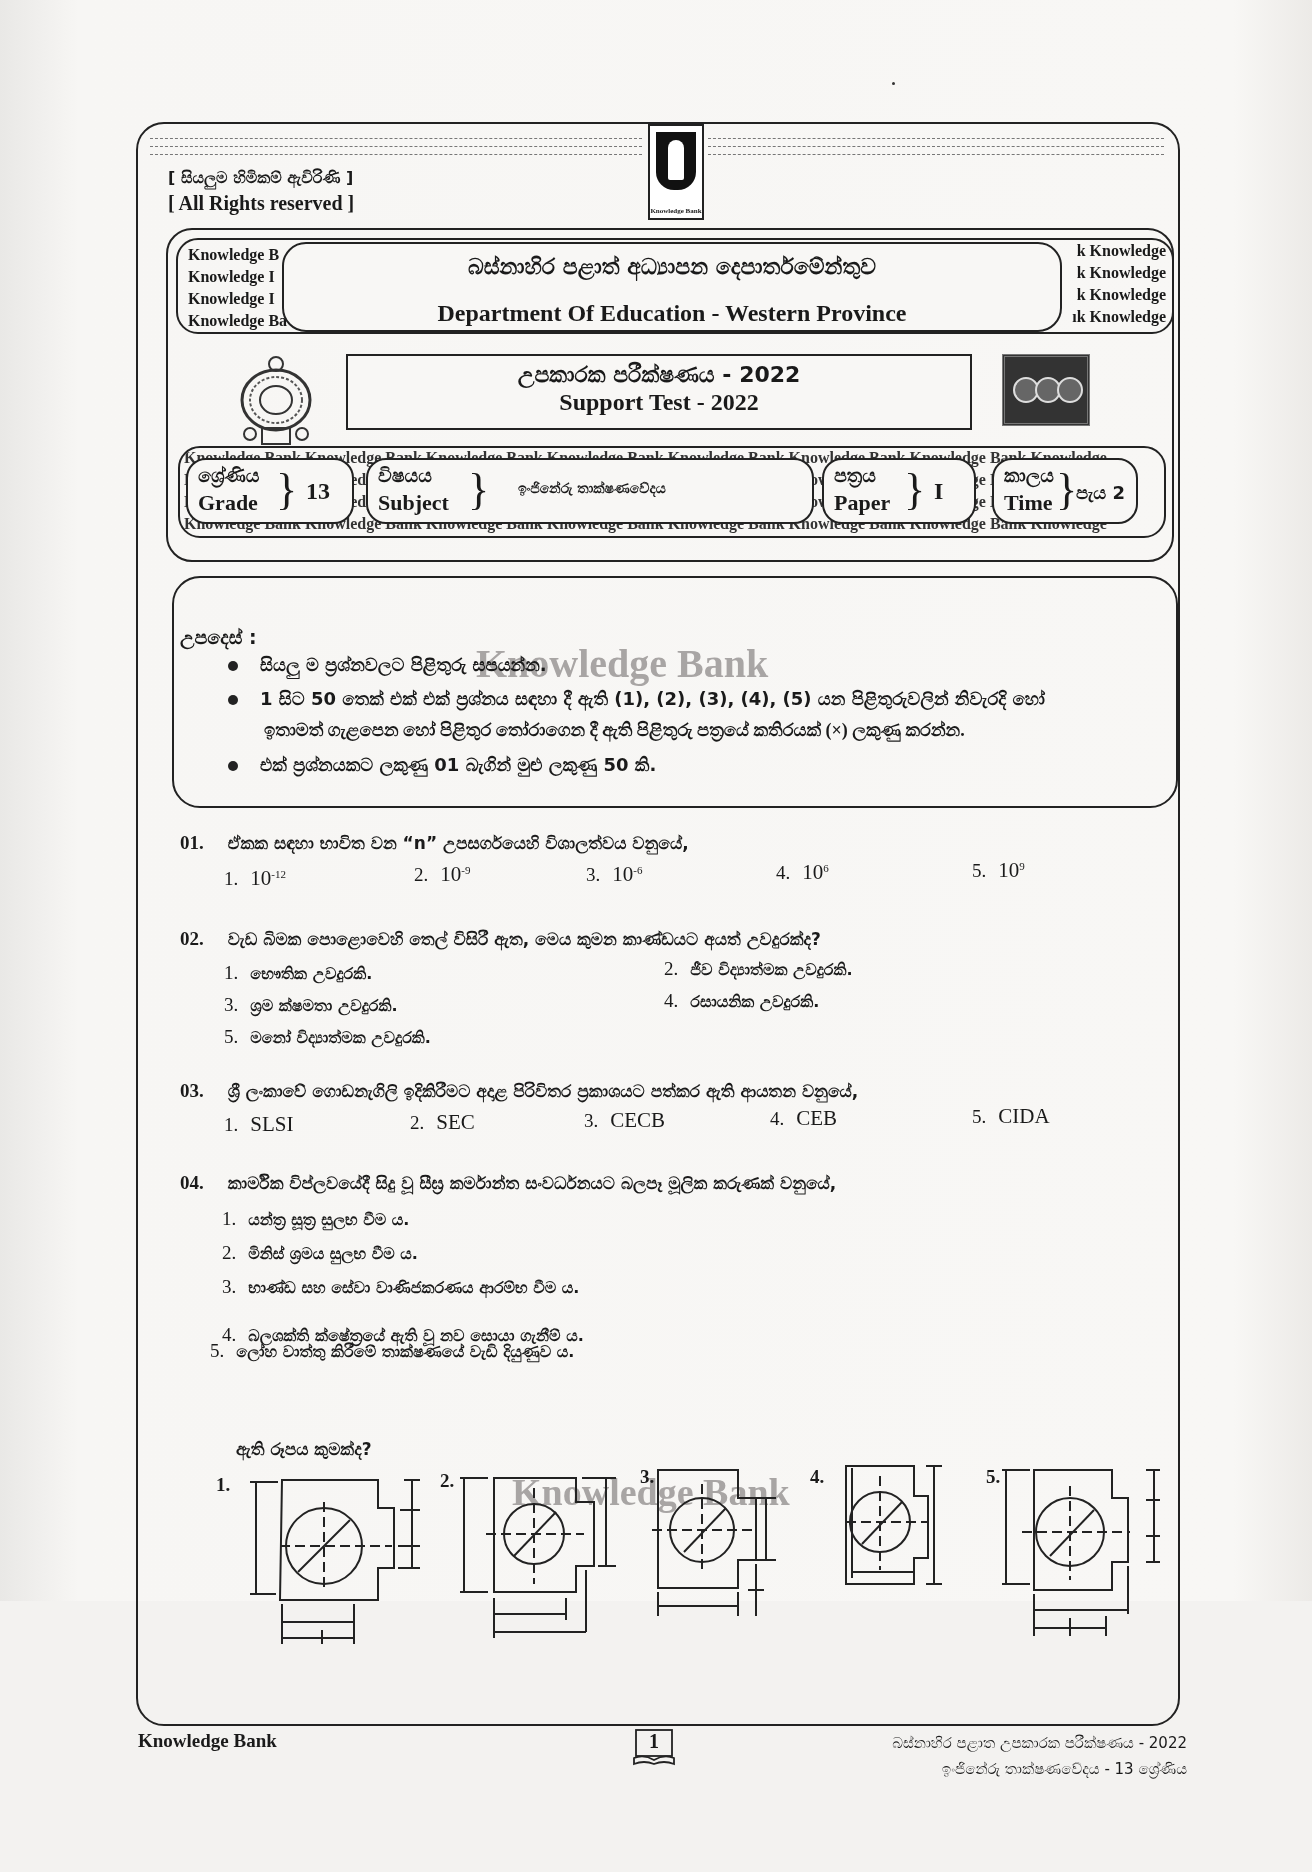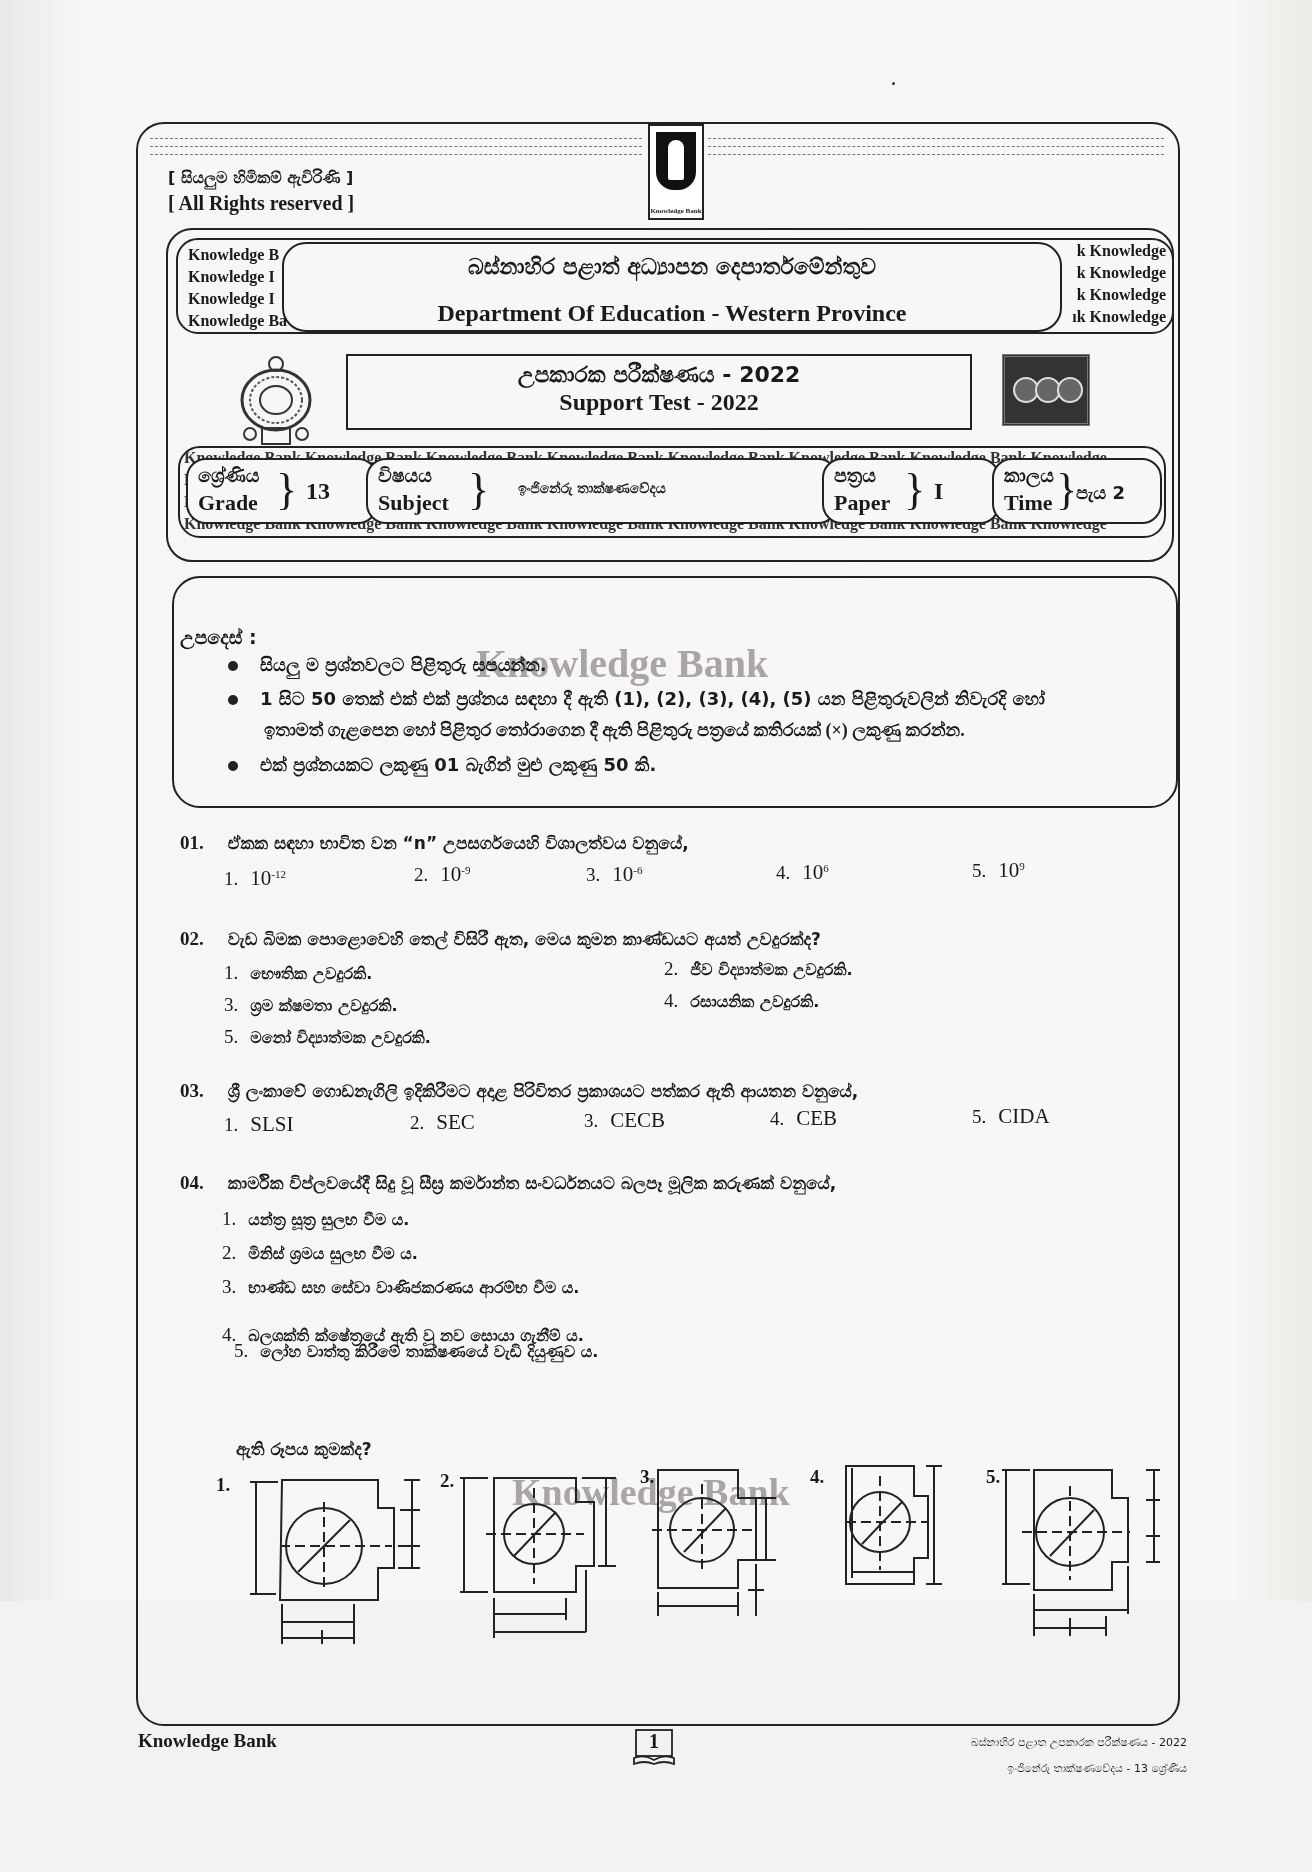--- a/index.html
+++ b/index.html
@@ -19,21 +19,21 @@
   .dept .si{font-size:22px;font-weight:bold;margin-top:10px;font-family:"DejaVu Sans",sans-serif;}
   .dept .en{font-size:24px;font-weight:bold;margin-top:21px;}
   .crest{position:absolute;left:228px;top:356px;width:96px;height:92px;}
   .test{position:absolute;left:346px;top:354px;width:622px;height:72px;border:2px solid #222;text-align:center;background:#f8f7f5;}
   .test .si{font-size:22px;font-weight:bold;margin-top:6px;font-family:"DejaVu Sans",sans-serif;}
   .test .en{font-size:24px;font-weight:bold;margin-top:2px;}
   .emblem{position:absolute;left:1002px;top:354px;width:82px;height:66px;background:#333;border:3px double #777;}
   .emblem span{position:absolute;top:20px;width:22px;height:22px;border-radius:50%;border:2px solid #ddd;background:#666;}
   .info-outer{position:absolute;left:178px;top:446px;width:984px;height:88px;border:2px solid #222;border-radius:22px;overflow:hidden;}
   .info-wm{position:absolute;left:4px;font-size:16px;font-weight:bold;line-height:20px;white-space:nowrap;color:#333;}
-  .pill{position:absolute;top:458px;height:62px;border:2px solid #222;border-radius:20px;background:#f8f7f5;padding-left:24px;}
+  .pill{position:absolute;top:458px;height:62px;border:2px solid #222;border-radius:20px;background:#f8f7f5;}
   .pill .k1{position:absolute;left:10px;top:4px;font-size:19px;font-weight:bold;font-family:"DejaVu Sans",sans-serif;}
   .pill .k2{position:absolute;left:10px;top:30px;font-size:22px;font-weight:bold;}
   .pill .br{position:absolute;top:6px;font-size:44px;line-height:48px;font-weight:normal;}
   .pill .v{position:absolute;top:18px;font-size:24px;font-weight:bold;}
   .instr{position:absolute;left:172px;top:576px;width:1002px;height:228px;border:2.5px solid #222;border-radius:28px;}
   .instr-head{position:absolute;left:180px;top:626px;font-size:19px;font-weight:bold;font-family:"DejaVu Sans",sans-serif;}
   .bul{position:absolute;font-size:18px;font-weight:bold;font-family:"DejaVu Sans",sans-serif;white-space:nowrap;}
   .bul .dot{display:inline-block;width:10px;height:10px;border-radius:50%;background:#222;margin-right:22px;vertical-align:middle;}
   .wm{position:absolute;font-size:40px;color:#8e8a8a;font-weight:bold;opacity:.75;white-space:nowrap;}
   .q{position:absolute;left:180px;font-size:19px;font-weight:bold;white-space:nowrap;}
@@ -41,21 +41,21 @@
   .q .t{font-family:"DejaVu Sans",sans-serif;font-size:17px;margin-left:12px;}
   .opt{position:absolute;font-size:19px;white-space:nowrap;}
   .opt .on{font-family:"Liberation Serif",serif;margin-right:12px;}
   .opt .ot{font-family:"DejaVu Sans",sans-serif;font-size:16px;font-weight:bold;}
   .opt .oe{font-family:"Liberation Serif",serif;font-size:21px;}
   .opt sup{font-size:11px;}
   .fig-lbl{position:absolute;font-size:19px;font-weight:bold;}
   svg.fig{position:absolute;}
   .footer-l{position:absolute;left:138px;top:1730px;font-size:19px;font-weight:bold;}
   .pagebox{position:absolute;left:632px;top:1728px;width:44px;height:38px;}
-  .footer-r{position:absolute;right:125px;top:1730px;text-align:right;font-size:11px;font-family:"DejaVu Sans",sans-serif;line-height:26px;}
+  .footer-r{position:absolute;right:125px;top:1730px;text-align:right;font-size:15px;font-family:"DejaVu Sans",sans-serif;line-height:26px;}
   .dotmark{position:absolute;left:892px;top:82px;width:3px;height:3px;background:#333;border-radius:50%;}
 </style>
 </head>
 <body>
 
 <div class="page">
   <div class="dotmark"></div>
   <div class="frame"></div>
   <div class="wavy" style="top:138px;width:492px;"></div>
   <div class="wavy" style="top:146px;width:492px;"></div>
@@ -170,21 +170,21 @@
   <div class="opt" style="left:410px;top:1110px;"><span class="on">2.</span><span class="oe">SEC</span></div>
   <div class="opt" style="left:584px;top:1108px;"><span class="on">3.</span><span class="oe">CECB</span></div>
   <div class="opt" style="left:770px;top:1106px;"><span class="on">4.</span><span class="oe">CEB</span></div>
   <div class="opt" style="left:972px;top:1104px;"><span class="on">5.</span><span class="oe">CIDA</span></div>
 
   <div class="q" style="top:1172px;"><span class="num">04.</span><span class="t">කාර්මික විප්ලවයේදී සිදු වූ සීඝ්‍ර කර්මාන්ත සංවර්ධනයට බලපෑ මූලික කරුණක් වනුයේ,</span></div>
   <div class="opt" style="left:222px;top:1208px;"><span class="on">1.</span><span class="ot">යන්ත්‍ර සූත්‍ර සුලභ වීම ය.</span></div>
   <div class="opt" style="left:222px;top:1242px;"><span class="on">2.</span><span class="ot">මිනිස් ශ්‍රමය සුලභ වීම ය.</span></div>
   <div class="opt" style="left:222px;top:1276px;"><span class="on">3.</span><span class="ot">භාණ්ඩ සහ සේවා වාණිජකරණය ආරම්භ වීම ය.</span></div>
   <div class="opt" style="left:222px;top:1308px;margin-top:16px;"><span class="on">4.</span><span class="ot">බලශක්ති ක්ෂේත්‍රයේ ඇති වූ නව සොයා ගැනීම් ය.</span></div>
-  <div class="opt" style="left:234px;top:1340px;"><span class="on">5.</span><span class="ot">ලෝහ වාත්තු කිරීමේ තාක්ෂණයේ වැඩි දියුණුව ය.</span></div>
+  <div class="opt" style="left:210px;top:1340px;"><span class="on">5.</span><span class="ot">ලෝහ වාත්තු කිරීමේ තාක්ෂණයේ වැඩි දියුණුව ය.</span></div>
 
   <div class="q" style="left:224px;top:1438px;"><span class="t">ඇති රූපය කුමක්ද?</span></div>
   <div class="wm" style="left:512px;top:1470px;font-size:38px;">Knowledge Bank</div>
 
   <div class="fig-lbl" style="left:216px;top:1474px;">1.</div>
   <div class="fig-lbl" style="left:440px;top:1470px;">2.</div>
   <div class="fig-lbl" style="left:640px;top:1466px;">3.</div>
   <div class="fig-lbl" style="left:810px;top:1466px;">4.</div>
   <div class="fig-lbl" style="left:986px;top:1466px;">5.</div>
 

